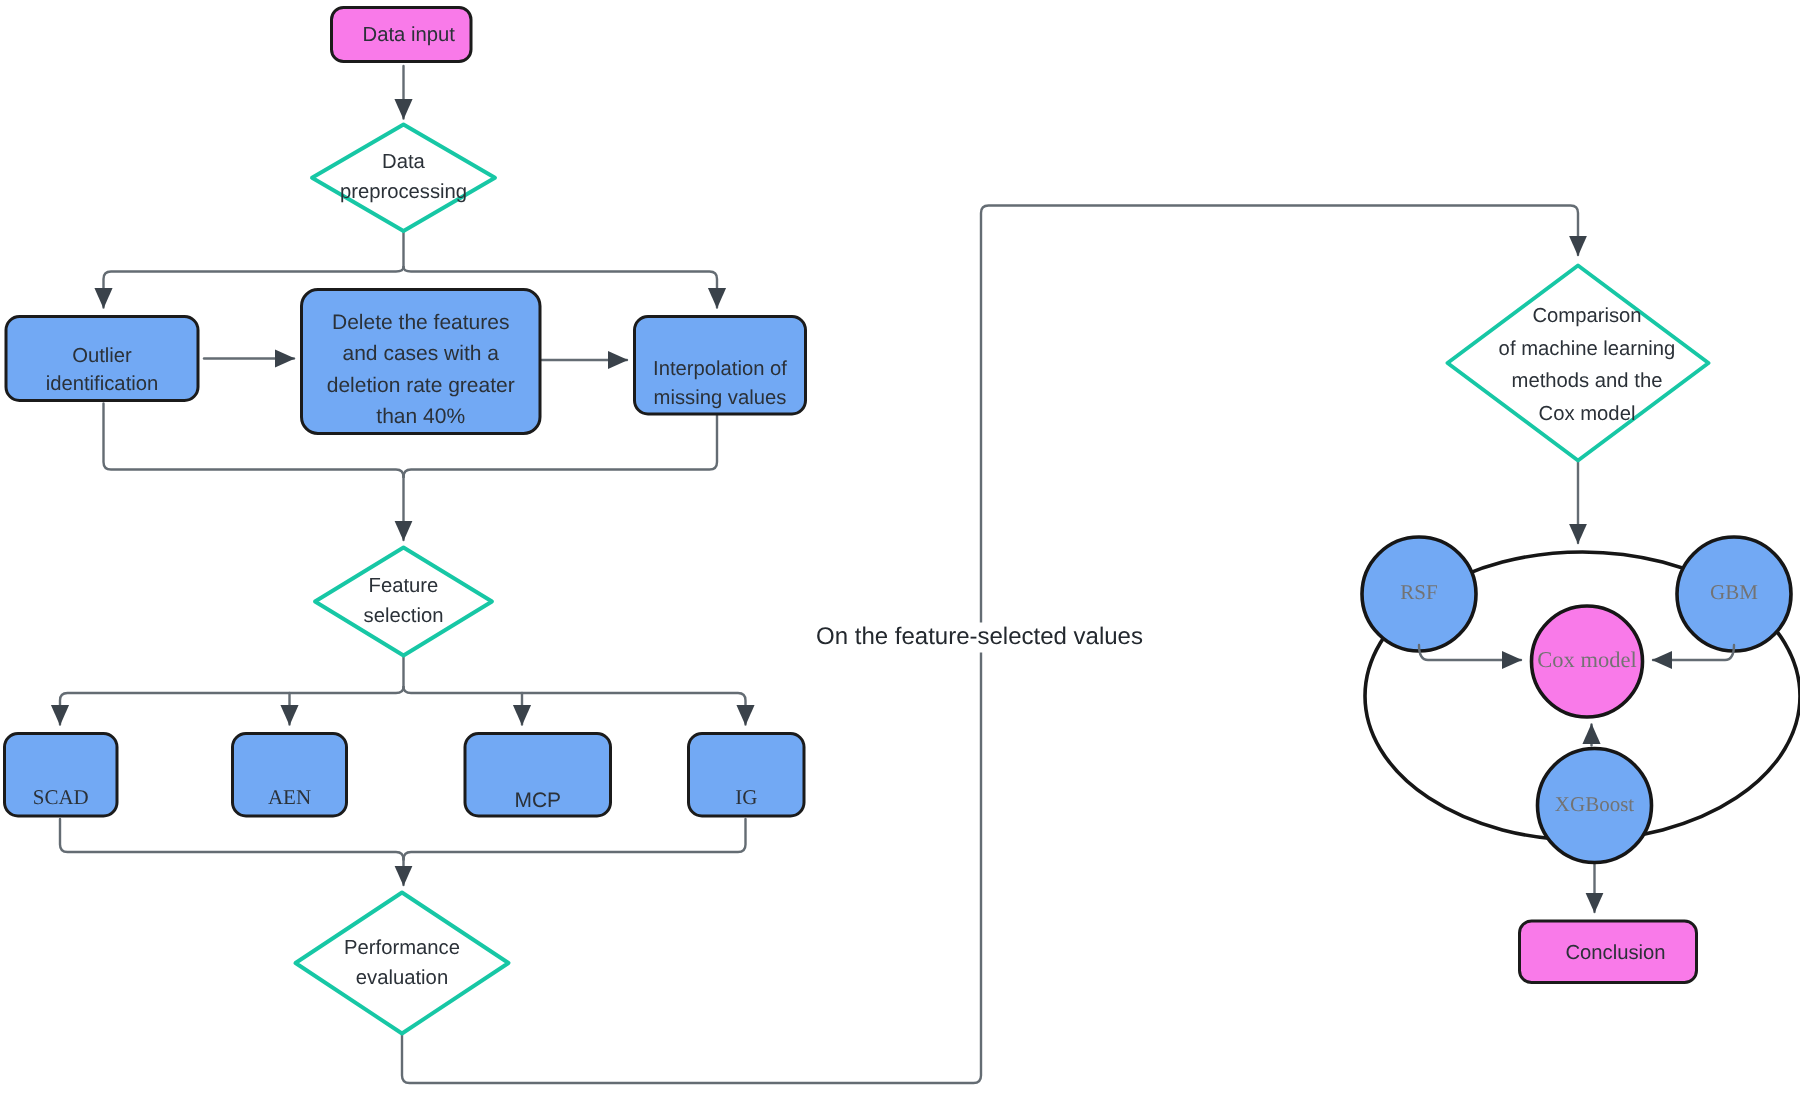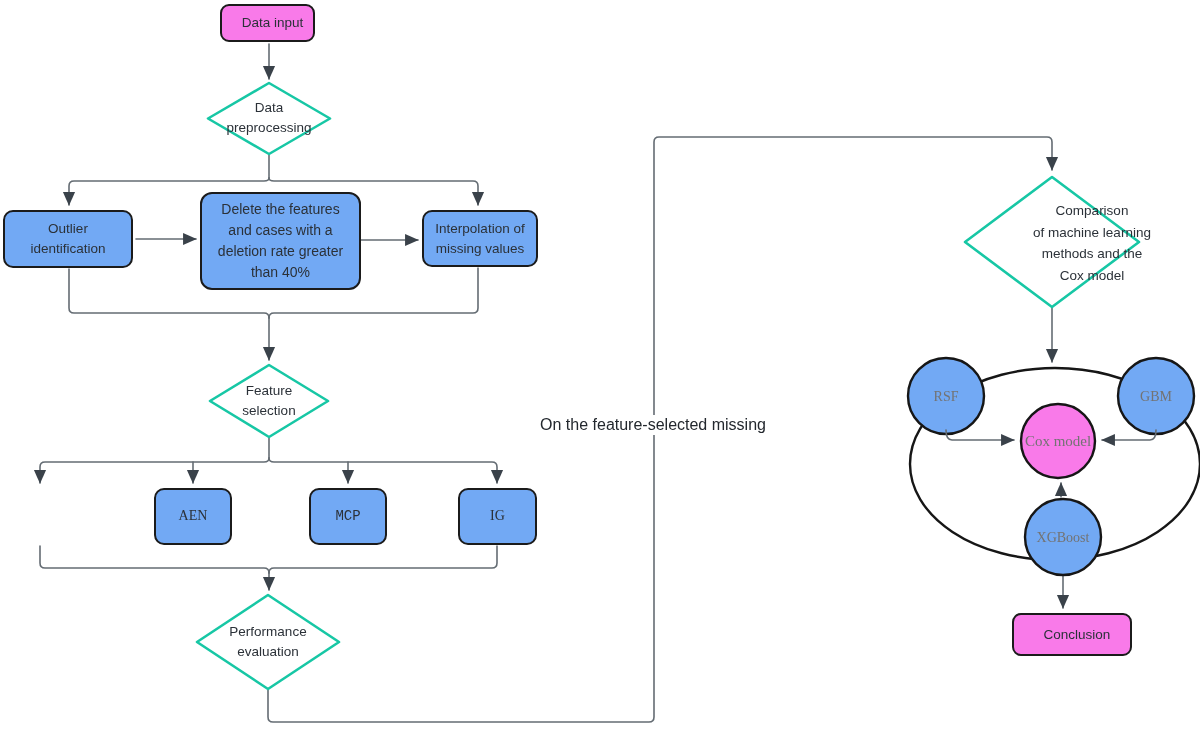--- a/index.html
+++ b/index.html
@@ -17,21 +17,21 @@
     position:relative;width:1200px;height:730px;background:var(--bg);
     font-family:"Liberation Sans",sans-serif;color:var(--text);overflow:hidden;
   }
   svg.layer{position:absolute;left:0;top:0;width:1200px;height:730px;}
   .node{
     position:absolute;display:flex;align-items:center;justify-content:center;
     border:2.5px solid var(--node-border);box-sizing:border-box;
     text-align:center;font-size:13.5px;line-height:1.45;white-space:pre-line;
   }
   .node.pink{background:var(--node-pink);border-radius:9px;padding-left:10px;}
-  .node.blue{background:var(--node-blue);border-radius:10px;}
+  .node.blue{background:var(--node-blue);border-radius:10px;align-items:flex-end;}
   .node.big{border-radius:12px;font-size:14px;line-height:1.5;}
   .lbl{
     position:absolute;transform:translate(-50%,-50%);
     text-align:center;white-space:pre-line;font-size:13.5px;line-height:1.5;
   }
   .lbl.serif{font-family:"Liberation Serif",serif;font-size:14px;color:#737373;}
   .edge-note{
     position:absolute;transform:translate(-50%,-50%);
     font-size:16px;background:var(--bg);padding:1px 5px;white-space:nowrap;color:#23282e;
   }
@@ -109,50 +109,53 @@
 identification</span>
   </div>
 
   <div class="node blue big" style="left:200px;top:192px;width:161px;height:98px">
     <span>Delete the features
 and cases with a
 deletion rate greater
 than 40%</span>
   </div>
 
-  <div class="node blue" style="left:422px;top:210px;width:116px;height:57px">
+  <div class="node blue" style="left:422px;top:210px;width:116px;height:67px">
     <span>Interpolation of
 missing values</span>
   </div>
 
+  <div class="node blue serifnode" style="left:2px;top:488px;width:77px;height:57px;font-family:'Liberation Serif',serif;font-size:14px">
+    <span>SCAD</span>
+  </div>
   <div class="node blue" style="left:154px;top:488px;width:78px;height:57px;font-family:Liberation Serif, serif;font-size:14px">
     <span>AEN</span>
   </div>
-  <div class="node blue" style="left:309px;top:488px;width:78px;height:57px;font-family:Liberation Mono, monospace;font-size:14px">
+  <div class="node blue" style="left:309px;top:488px;width:99px;height:57px;font-family:Liberation Sans, sans-serif;font-size:14px">
     <span>MCP</span>
   </div>
   <div class="node blue" style="left:458px;top:488px;width:79px;height:57px;font-family:'Liberation Serif',serif;font-size:14px">
     <span>IG</span>
   </div>
 
   <div class="node pink" style="left:1012px;top:613px;width:120px;height:43px">
     <span>Conclusion</span>
   </div>
 
   <div class="lbl" style="left:269px;top:118px">Data
 preprocessing</div>
   <div class="lbl" style="left:269px;top:401px">Feature
 selection</div>
   <div class="lbl" style="left:268px;top:642px">Performance
 evaluation</div>
-  <div class="lbl" style="left:1092px;top:243px;width:160px;line-height:1.6">Comparison
+  <div class="lbl" style="left:1058px;top:243px;width:160px;line-height:1.6">Comparison
 of machine learning
 methods and the
 Cox model</div>
 
   <div class="lbl serif" style="left:946px;top:396px">RSF</div>
   <div class="lbl serif" style="left:1156px;top:396px">GBM</div>
   <div class="lbl serif" style="left:1058px;top:441px;font-size:15px">Cox model</div>
   <div class="lbl serif" style="left:1063px;top:537px">XGBoost</div>
 
-  <div class="edge-note" style="left:653px;top:425px">On the feature-selected missing</div>
+  <div class="edge-note" style="left:653px;top:425px">On the feature-selected values</div>
 
 </div>
 
 </body></html>

